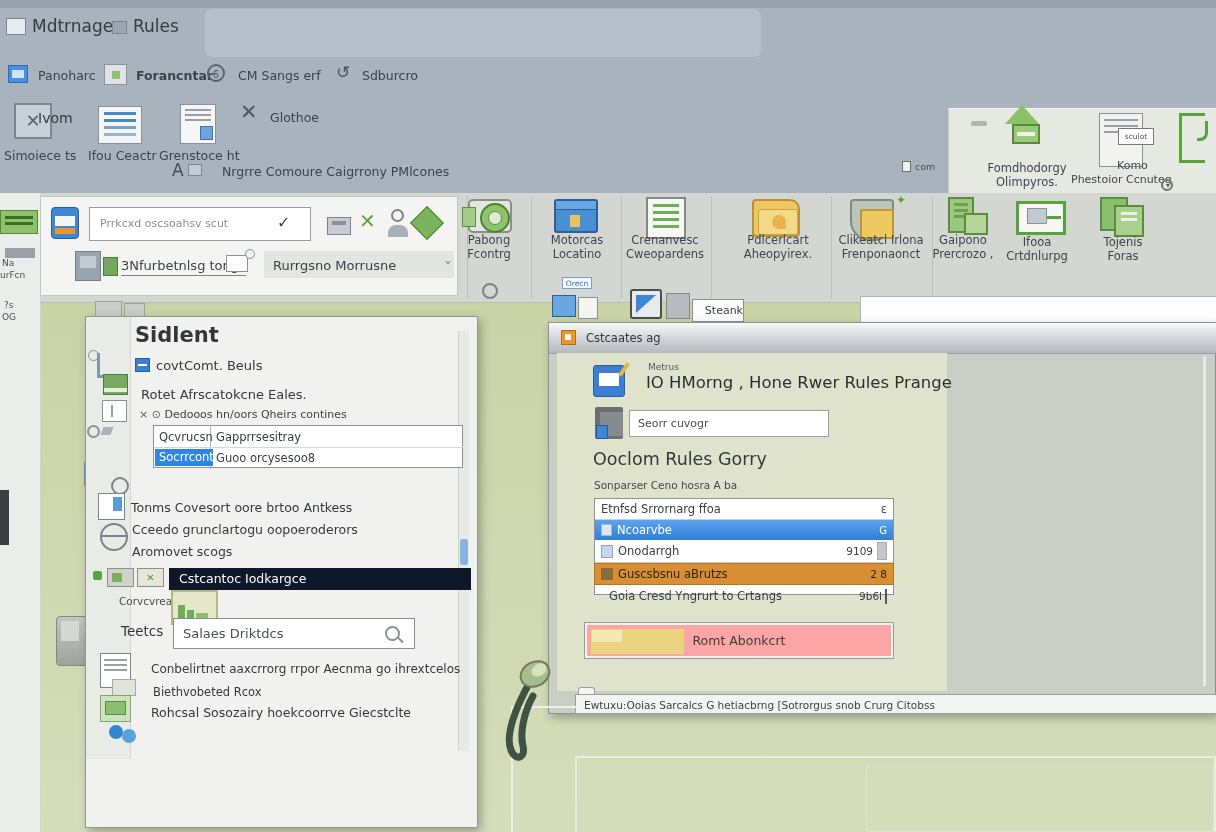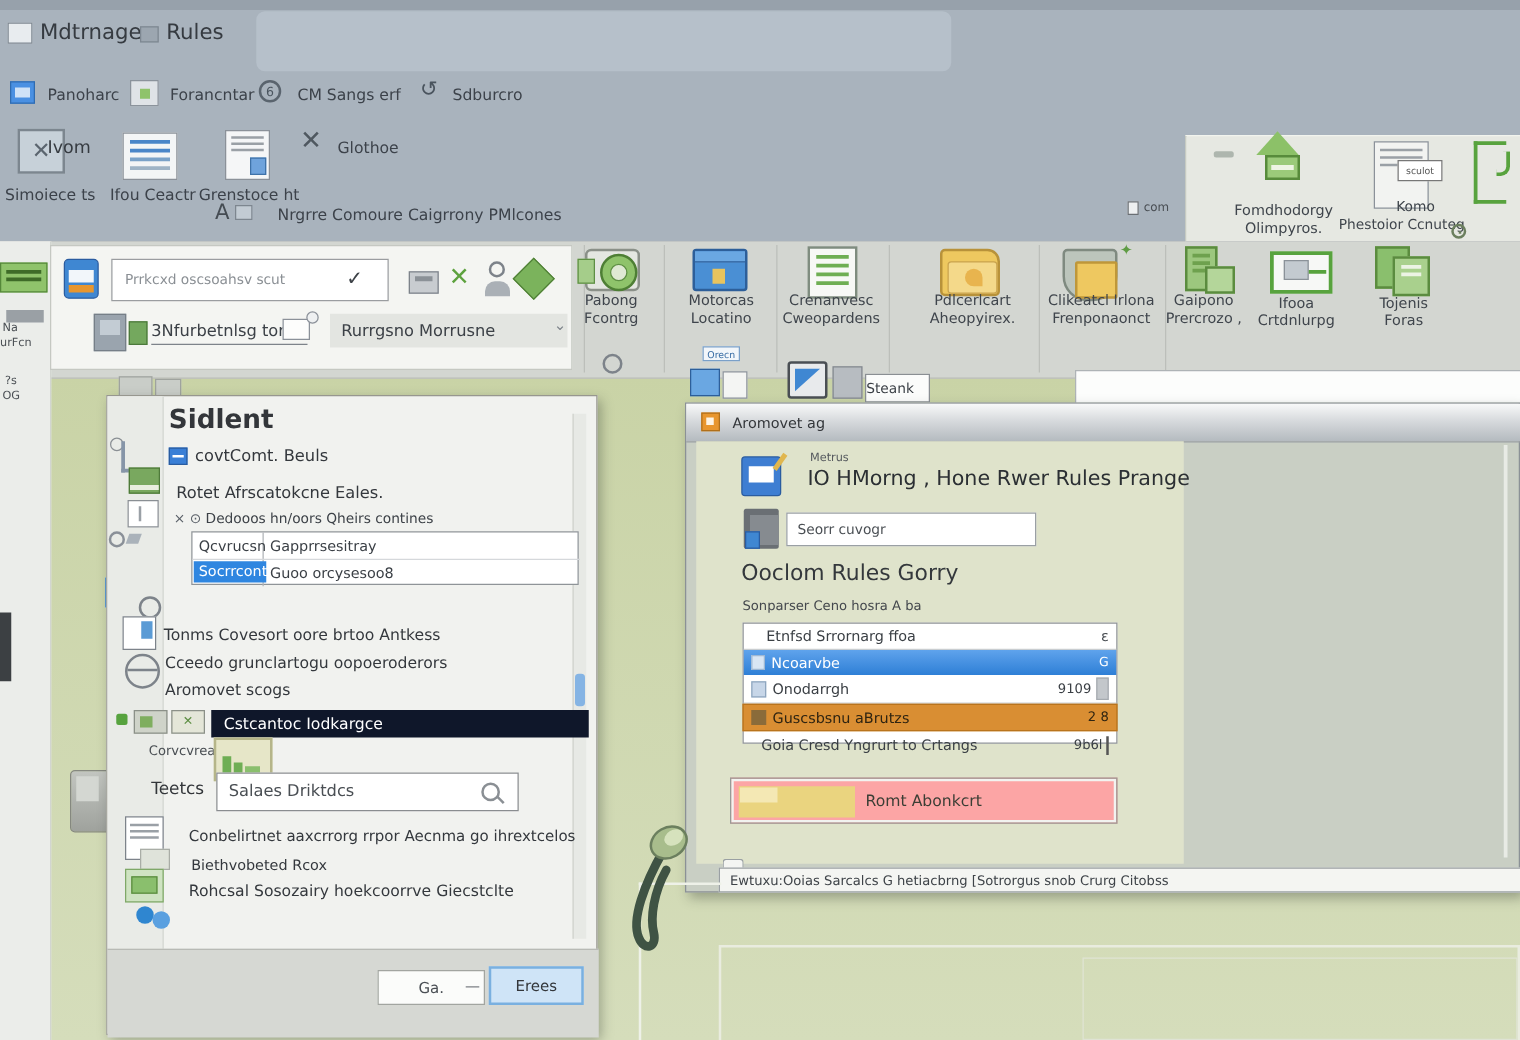--- a/index.html
+++ b/index.html
@@ -35,21 +35,21 @@
   <div class="abs box" style="left:112px;top:21px;width:15px;height:13px;background:#9ca6b0;border:1px solid #7d8791;"></div>
   <div class="abs txt" style="left:133px;top:16px;font-size:17px;color:#363b41;">Rules</div>
 
   <div class="abs box" style="left:8px;top:65px;width:20px;height:18px;background:#4a90e2;border:1px solid #2f6bb0;">
       <div style="margin:4px 3px;height:8px;background:#cfe2f7;"></div>
     </div>
   <div class="abs txt ribbon-label" style="left:38px;top:68px;">Panoharc</div>
   <div class="abs box" style="left:104px;top:64px;width:23px;height:21px;background:#dfe3e7;border:1px solid #8b939c;">
       <div style="margin:6px 7px;width:8px;height:8px;background:#8fc36b;"></div>
     </div>
-  <div class="abs txt ribbon-label" style="left:136px;top:68px;">Forancntar</div>
+  <div class="abs txt ribbon-label" style="left:136px;top:68px;font-weight:bold;">Forancntar</div>
   <div class="abs box" style="left:207px;top:64px;width:18px;height:18px;border:2px solid #5a646e;border-radius:50%;font-size:10px;color:#4a545e;text-align:center;line-height:18px;">6</div>
   <div class="abs txt ribbon-label" style="left:238px;top:68px;">CM Sangs erf</div>
   <div class="abs g-undo" style="left:336px;top:62px;font-size:17px;color:#4a545e;"></div>
   <div class="abs txt ribbon-label" style="left:362px;top:68px;">Sdburcro</div>
 
   <div class="abs box" style="left:14px;top:103px;width:38px;height:36px;background:#c7d1d9;border:2px solid #7c868f;">
     <div class="g-x" style="text-align:center;font-size:18px;color:#5b656f;line-height:32px;"></div>
   </div>
   <div class="abs txt" style="left:38px;top:110px;font-size:14px;color:#363b41;">Ivom</div>
   <div class="abs txt ribbon-label" style="left:4px;top:148px;">Simoiece ts</div>
@@ -187,21 +187,21 @@
     </div>
 
   <div class="abs box" style="left:482px;top:90px;width:16px;height:16px;border:2px solid #7d838a;border-radius:50%;"></div>
   <div class="abs box" style="left:562px;top:84px;width:30px;height:12px;background:#f2f6fa;border:1px solid #7aa0c8;font-size:7.5px;color:#3a6ea5;text-align:center;line-height:11px;">Orecn</div>
   <div class="abs box" style="left:552px;top:102px;width:24px;height:22px;background:#6aa7e2;border:1px solid #2d5f9a;"></div>
   <div class="abs box" style="left:578px;top:104px;width:20px;height:22px;background:#f4f5f3;border:1px solid #8b9199;"></div>
   <div class="abs box" style="left:630px;top:96px;width:32px;height:30px;background:#e8eaec;border:2px solid #4a4f54;border-radius:3px;">
     <div class="abs" style="left:4px;top:4px;width:0;height:0;border-top:18px solid #3f87d2;border-right:20px solid transparent;"></div>
   </div>
   <div class="abs box" style="left:666px;top:100px;width:24px;height:26px;background:#b7bcc1;border:1px solid #84898e;"></div>
-  <div class="abs box txt" style="left:692px;top:106px;width:52px;height:23px;background:#fbfcfb;border:1px solid #8a8f93;font-size:11px;text-align:left;line-height:22px;color:#3a3f45;">Steank</div>
+  <div class="abs box txt" style="left:692px;top:106px;width:52px;height:23px;background:#fbfcfb;border:1px solid #8a8f93;font-size:11px;text-align:right;line-height:22px;color:#3a3f45;">Steank</div>
 </div>
 
 <div class="abs" style="left:0;top:193px;width:40px;height:639px;background:#ebedea;border-right:1px solid #d2d5d0;">
   <div class="abs box" style="left:0;top:17px;width:38px;height:24px;background:#8fc36b;border:1px solid #55883a;">
     <div style="margin:5px 4px 0;height:3px;background:#3e6b28;"></div>
     <div style="margin:3px 4px 0;height:3px;background:#3e6b28;"></div>
   </div>
   <div class="abs" style="left:5px;top:55px;width:30px;height:10px;background:#9aa0a5;"></div>
   <div class="abs txt" style="left:2px;top:65px;font-size:9px;color:#4a4f54;">Na</div>
   <div class="abs txt" style="left:0;top:77px;font-size:9px;color:#4a4f54;">urFcn</div>
@@ -328,35 +328,30 @@
   <div class="abs txt" style="left:65px;top:345px;font-size:12px;color:#34383d;">Conbelirtnet aaxcrrorg rrpor Aecnma go ihrextcelos</div>
   <div class="abs box" style="left:26px;top:362px;width:24px;height:17px;background:#dfe3da;border:1px solid #a9ada6;"></div>
   <div class="abs txt" style="left:67px;top:368px;font-size:11.5px;color:#34383d;">Biethvobeted Rcox</div>
   <div class="abs box" style="left:14px;top:378px;width:31px;height:27px;background:#cfe3c2;border:1px solid #7fa868;">
       <div style="margin:5px 4px;height:12px;background:#8abf6d;border:1px solid #5b8c3f;"></div>
     </div>
   <div class="abs txt" style="left:65px;top:388px;font-size:12.5px;color:#34383d;">Rohcsal Sosozairy hoekcoorrve Giecstclte</div>
   <div class="abs" style="left:23px;top:408px;width:14px;height:14px;background:#2f86d0;border-radius:50%;"></div>
   <div class="abs" style="left:36px;top:412px;width:14px;height:14px;background:#5aa0e0;border-radius:50%;"></div>
 
-  <div class="abs" style="left:0;top:442px;width:393px;height:70px;background:#d6d8d3;border-top:1px solid #b8bab5;">
-    <div class="abs box txt" style="left:216px;top:16px;width:86px;height:28px;background:#fbfcfa;border:1px solid #a2a5a0;font-size:12px;text-align:center;line-height:27px;color:#4a4f54;">Ga.</div>
-    <div class="abs txt" style="left:286px;top:22px;font-size:12px;color:#6a6f74;">—</div>
-    <div class="abs box txt" style="left:305px;top:13px;width:76px;height:31px;background:#cfe4f7;border:2px solid #7ab0e0;font-size:12px;text-align:center;line-height:28px;color:#33363a;">Erees</div>
-  </div>
 </div>
 
 <div class="abs" style="left:860px;top:296px;width:356px;height:26px;background:#fcfdfc;border:1px solid #aeb3b6;"></div>
 
 <div class="abs box shadow" style="left:548px;top:322px;width:668px;height:392px;border:1px solid #8b9196;background:#c9cfc4;">
   <div class="abs" style="left:0;top:0;width:668px;height:30px;background:linear-gradient(#f8f9f9,#d7dadd 45%,#b4babf);border-bottom:1px solid #9aa0a4;">
     <div class="abs box" style="left:12px;top:7px;width:15px;height:15px;background:#e8962e;border:1px solid #b06f1a;">
         <div style="margin:3px;width:6px;height:6px;background:#fdf4e4;"></div>
       </div>
-    <div class="abs txt" style="left:37px;top:8px;font-size:11.5px;color:#33363a;">Aromovet ag</div>
+    <div class="abs txt" style="left:37px;top:8px;font-size:11.5px;color:#33363a;">Cstcaates ag</div>
   </div>
 
   <div class="abs" style="left:8px;top:30px;width:390px;height:338px;background:#dfe3cb;"></div>
   <div class="abs" style="left:654px;top:33px;width:3px;height:330px;background:#e8ebe5;"></div>
 
   <div class="abs box" style="left:44px;top:42px;width:32px;height:32px;background:#3e7ed2;border:1px solid #2a5ca0;border-radius:3px;">
     <div style="margin:7px 5px 0;height:13px;background:#fff;"></div>
     <div class="abs" style="right:-2px;top:-4px;width:4px;height:15px;background:#e0b64e;transform:rotate(35deg);"></div>
   </div>
   <div class="abs txt" style="left:99px;top:39px;font-size:9px;color:#55595e;">Metrus</div>
@@ -368,21 +363,21 @@
   </div>
   <div class="abs box" style="left:80px;top:87px;width:200px;height:27px;background:#fff;border:1px solid #9aa0a4;">
     <div class="txt" style="margin:6px 0 0 8px;font-size:11px;color:#4a4f54;">Seorr cuvogr</div>
   </div>
 
   <div class="abs txt" style="left:44px;top:126px;font-size:17.5px;color:#34383c;">Ooclom Rules Gorry</div>
   <div class="abs txt" style="left:45px;top:156px;font-size:10.5px;color:#44484d;">Sonparser Ceno hosra A ba</div>
 
   <div class="abs box" style="left:45px;top:175px;width:300px;height:97px;background:#fff;border:1px solid #8f9396;">
     <div class="list-row" style="height:20px;border-bottom:1px solid #c9cdd0;padding:0 6px;">
-      <span style="color:#3a3f44;margin-left:12px;">Etnfsd Srrornarg ffoa</span>
+      <span style="color:#3a3f44;">Etnfsd Srrornarg ffoa</span>
       <span style="margin-left:auto;color:#4a4f54;">ε</span>
     </div>
     <div class="list-row" style="height:20px;background:linear-gradient(#5fa3ec,#2e7fd6);color:#fff;padding:0 6px;">
       <span class="box" style="width:11px;height:12px;background:#d9e6f4;border:1px solid #9fb8d4;margin-right:5px;"></span>
       <span>Ncoarvbe</span>
       <span style="margin-left:auto;font-size:10px;">G</span>
     </div>
     <div class="list-row" style="height:22px;border-bottom:1px solid #c9cdd0;padding:0 6px;color:#3a3f44;">
       <span class="box" style="width:12px;height:13px;background:#c7d6e8;border:1px solid #8fa6bf;margin-right:5px;"></span>
       <span>Onodarrgh</span>

